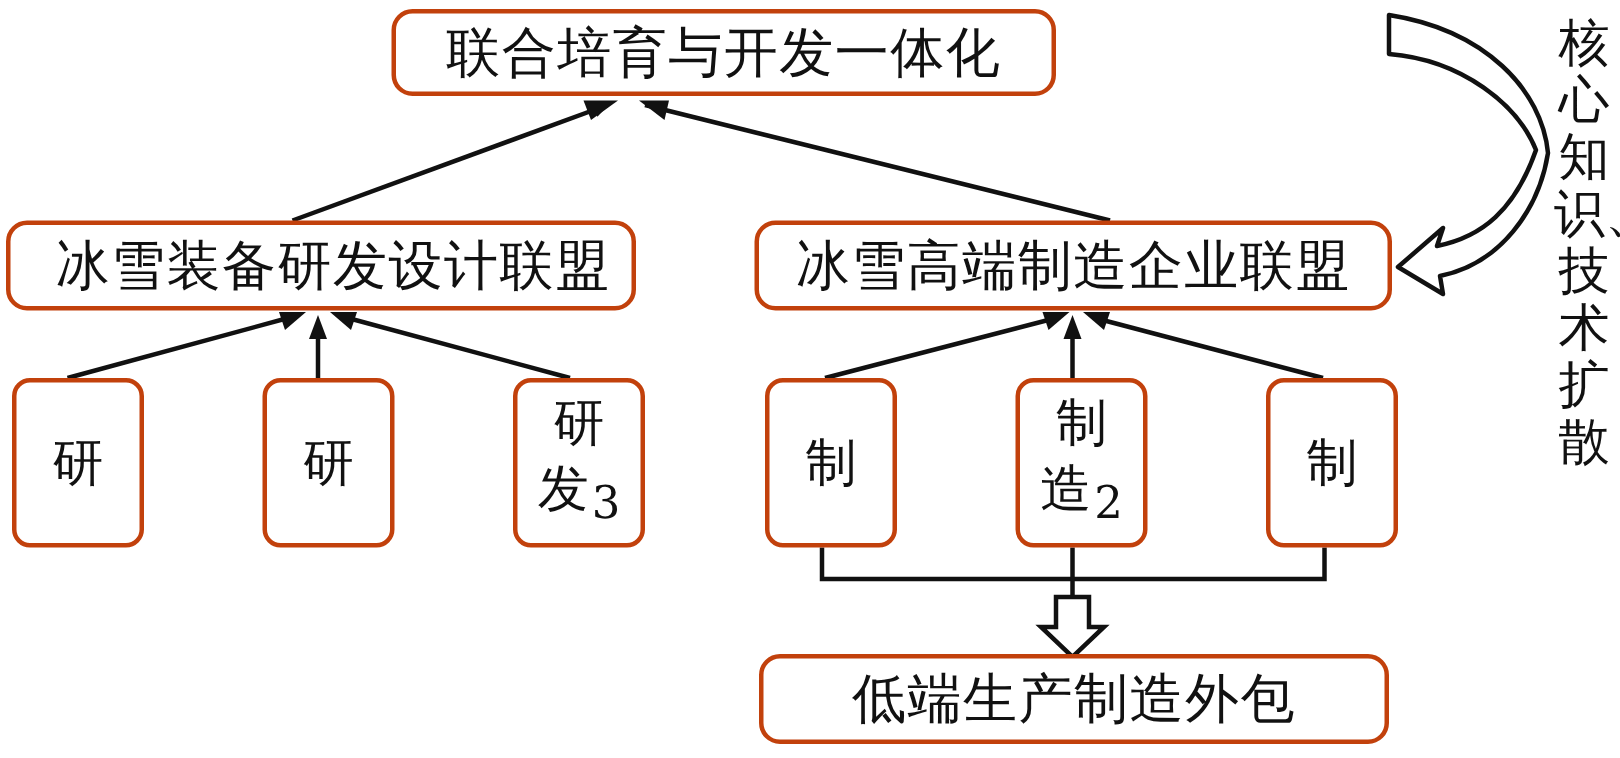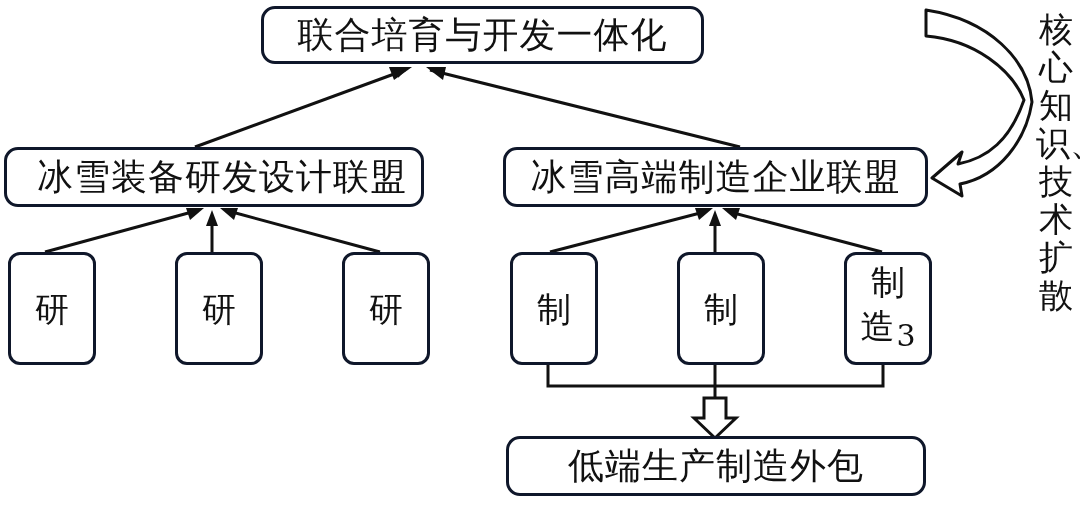--- a/index.html
+++ b/index.html
@@ -1,18 +1,18 @@
 <!DOCTYPE html>
 <html><head>
 <meta charset="utf-8">
 <style>
   html, body { margin: 0; padding: 0; background: #ffffff; }
   body { width: 1080px; height: 505px; position: relative; overflow: hidden;
          font-family: "DejaVu Serif", "Liberation Serif", serif; color: #111; }
-  .box { position: absolute; box-sizing: border-box; border: 3px solid #0f172a;
+  .box { position: absolute; box-sizing: border-box; border: 3px solid #c2410c;
          border-radius: 14px; background: #fff; display: flex; align-items: center;
          justify-content: center; white-space: nowrap; }
   .wide { font-size: 36px; letter-spacing: 1px; }
   .small { flex-direction: column; font-size: 34px; line-height: 44px; border-radius: 12px; }
   .small .sub { font-size: 30px; vertical-align: -8px; margin-left: 2px; }
   svg.lines { position: absolute; left: 0; top: 0; }
   .vtext { position: absolute; left: 1036px; top: 10px; width: 40px; font-size: 34px;
            line-height: 38px; text-align: center; word-break: break-all; }
 </style>
 </head>
@@ -64,30 +64,31 @@
 </div>
 
 <div class="box small" style="left:8px; top:252px; width:88px; height:113px;">
   <span>研</span>
 </div>
 <div class="box small" style="left:175px; top:252px; width:88px; height:113px;">
   <span>研</span>
 </div>
 <div class="box small" style="left:342px; top:252px; width:88px; height:113px;">
   <span>研</span>
+  <span><span>发</span><span class="sub">3</span></span>
 </div>
 
 <div class="box small" style="left:510px; top:252px; width:88px; height:113px;">
   <span>制</span>
 </div>
 <div class="box small" style="left:677px; top:252px; width:88px; height:113px;">
   <span>制</span>
+  <span><span>造</span><span class="sub">2</span></span>
 </div>
 <div class="box small" style="left:844px; top:252px; width:88px; height:113px;">
   <span>制</span>
-  <span><span>造</span><span class="sub">3</span></span>
 </div>
 
 <div class="box wide" style="left:506px; top:436px; width:420px; height:60px;">
   <span>低端生产制造外包</span>
 </div>
 
 <div class="vtext">核心知识、技术扩散</div>
 
 </body></html>

